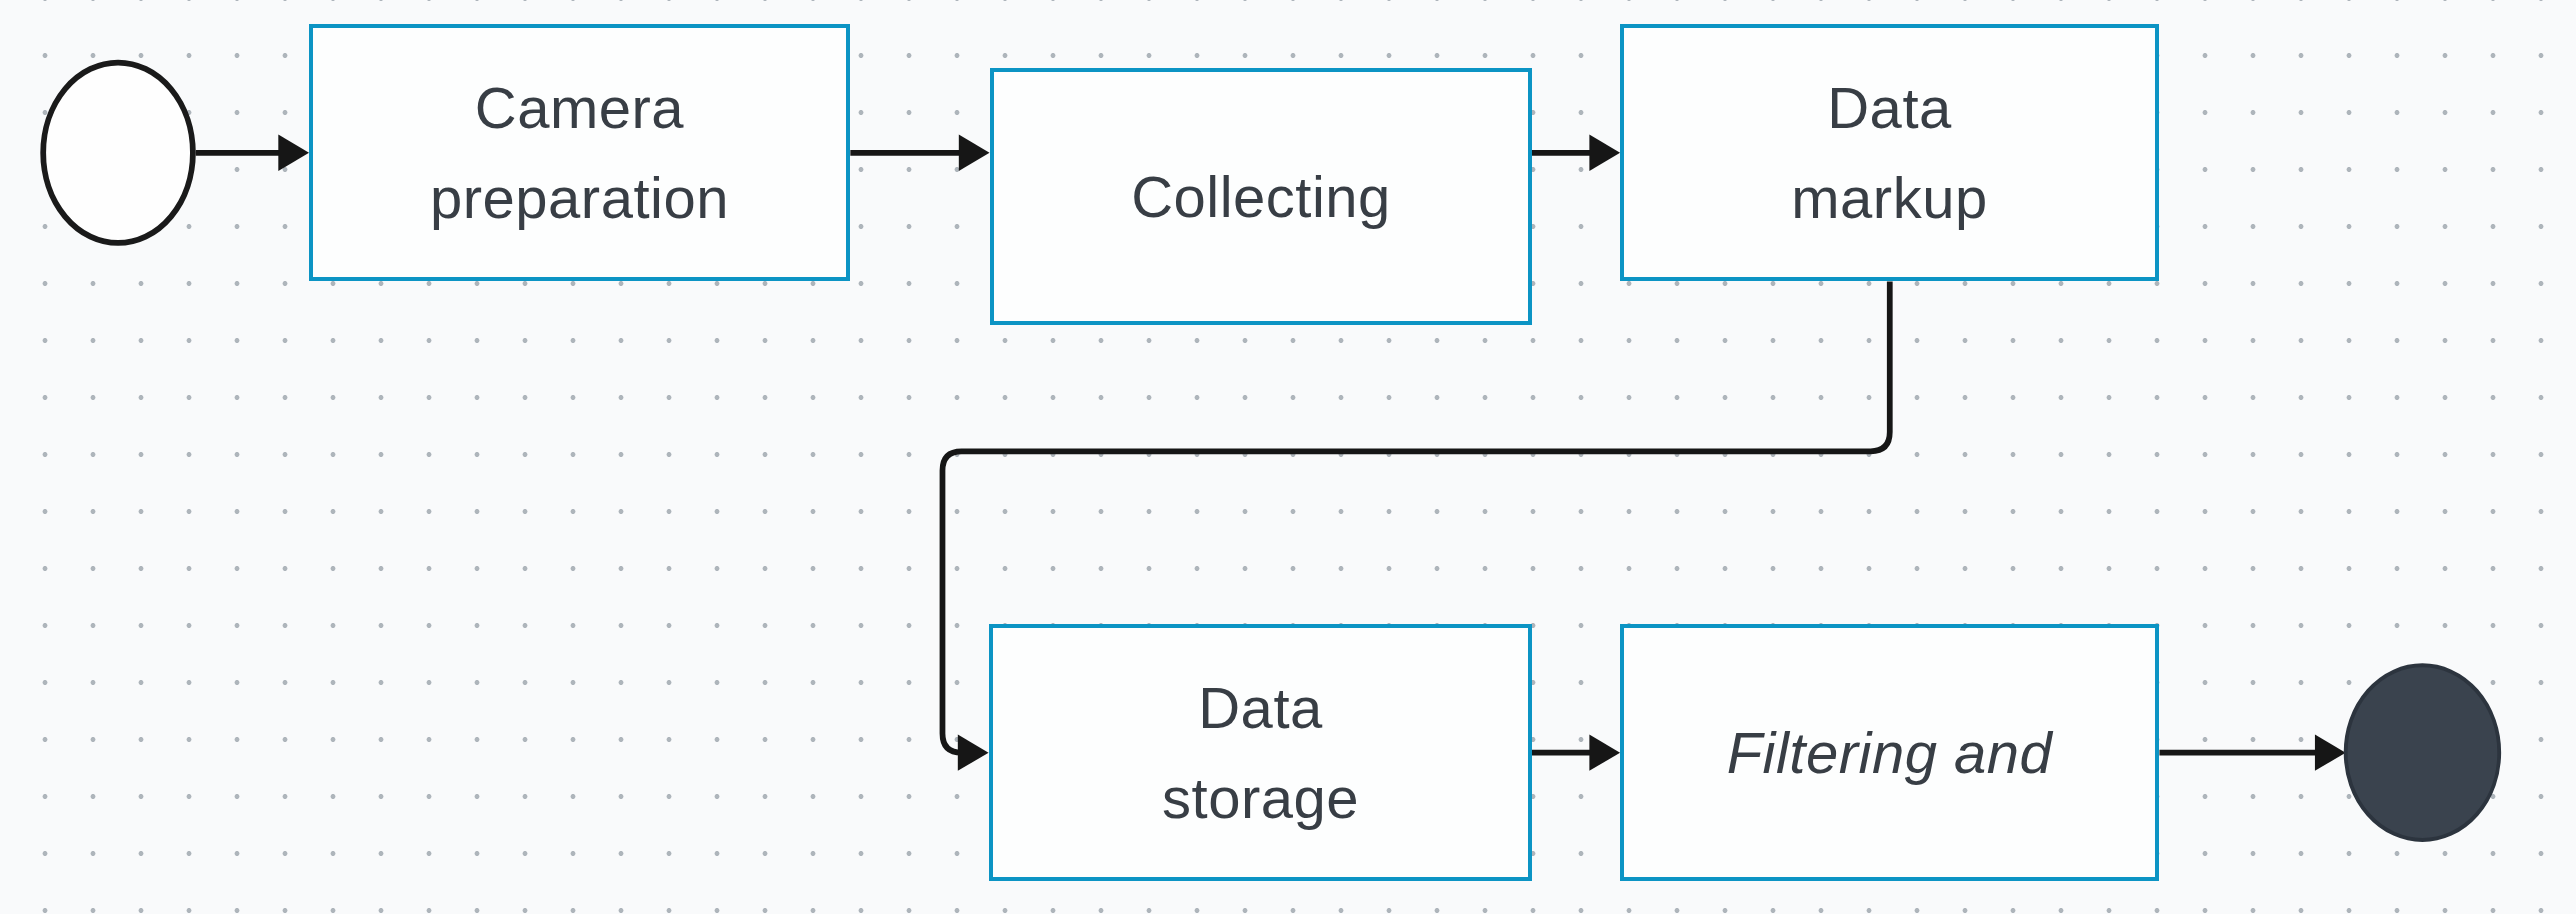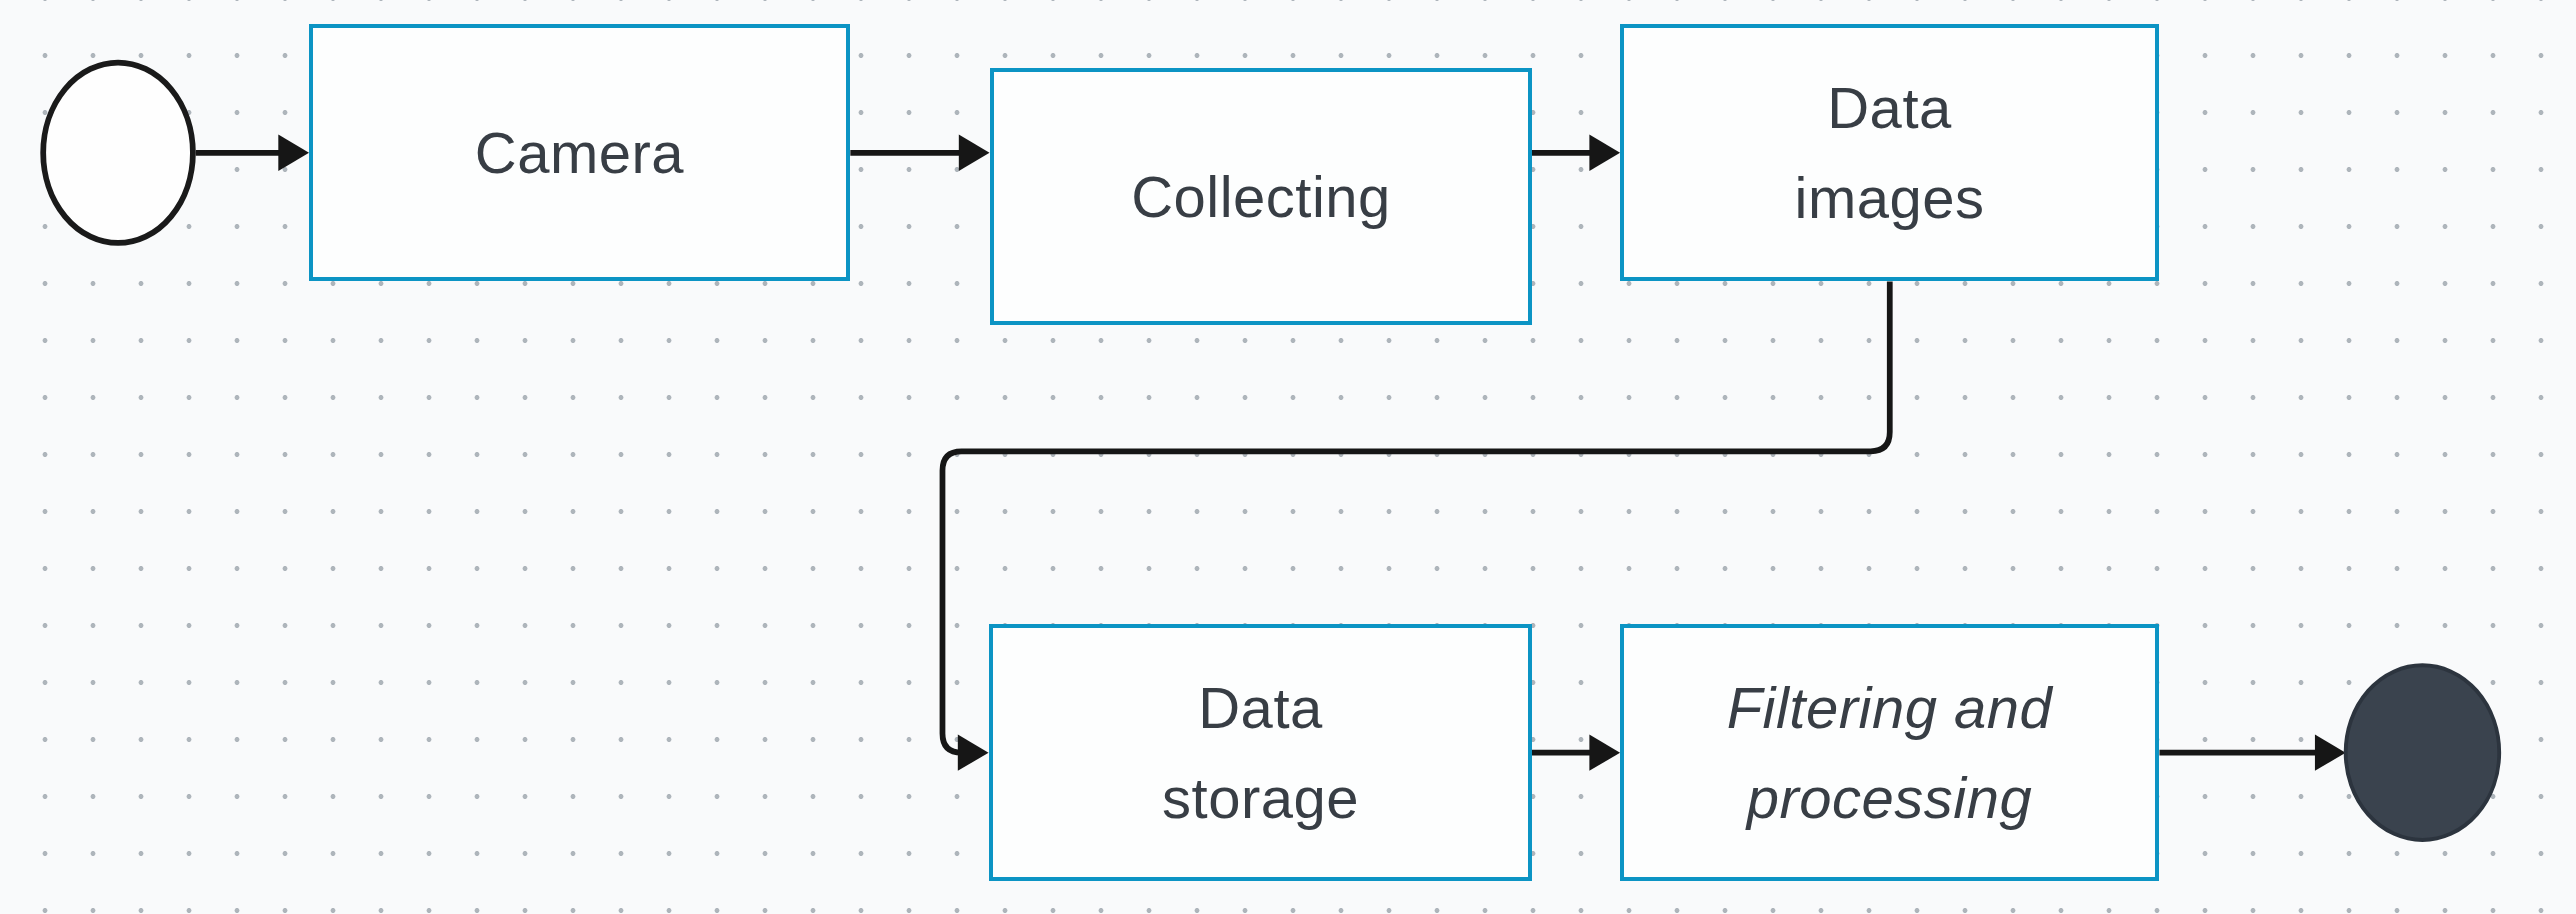--- a/index.html
+++ b/index.html
@@ -88,35 +88,35 @@
     <g>
       <line class="edge-line" x1="2250" y1="784" x2="2414" y2="784"></line>
       <polygon class="edge-head" points="2444,784 2412,765 2412,803"></polygon>
     </g>
 
     <ellipse class="end-ellipse" cx="2524" cy="784" rx="80" ry="91"></ellipse>
   </svg>
 
   <div class="node n-camera">
     <span>Camera</span>
+    <span>preparation</span>
   </div>
 
   <div class="node n-collect">
     <span>Collecting</span>
   </div>
 
   <div class="node n-storage">
     <span>Data</span>
-    <span>images</span>
+    <span>markup</span>
   </div>
 
   <div class="node n-markup">
     <span>Data</span>
     <span>storage</span>
   </div>
 
   <div class="node n-filter">
     <span>Filtering and</span>
-    <span>processing</span>
   </div>
 
 </div>
 
 
 </body></html>

